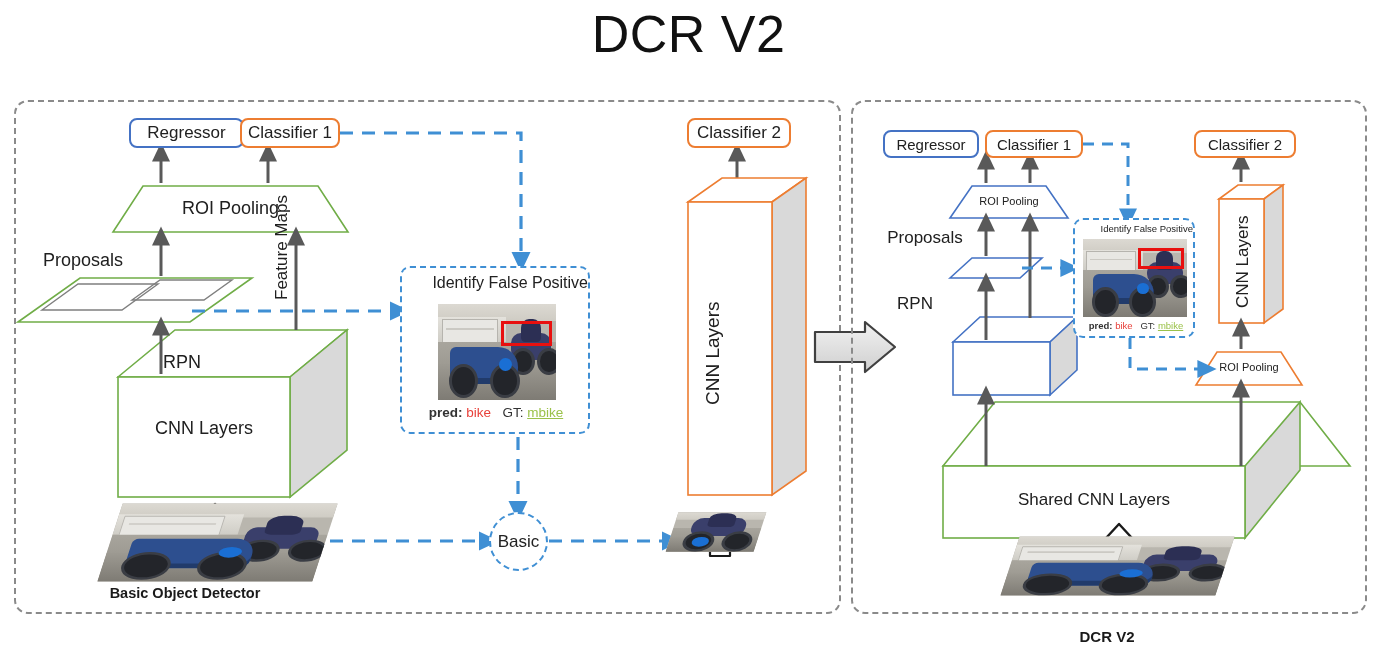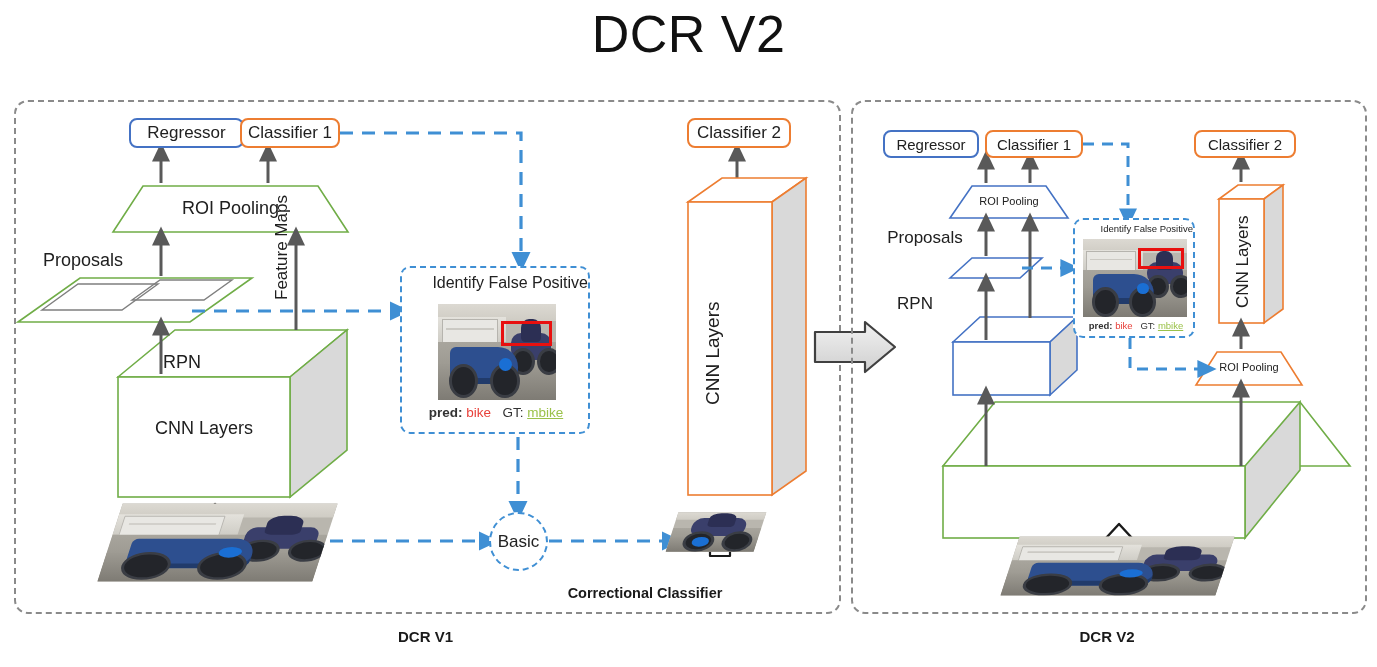--- a/index.html
+++ b/index.html
@@ -135,21 +135,20 @@
   .grayarrow { position:absolute; }
 </style>
 </head>
 <body>
 
 <div id="root">
 
   <div class="abs title">DCR V2</div>
 
   <div class="abs panel" id="panel-v1"></div>
-  <div class="abs panel-caption" id="caption-v1">DCR V1</div>
 
   <svg class="overlay" width="1377" height="667">
     <defs>
       <marker id="ah-gray" markerWidth="7" markerHeight="7" refX="3.2" refY="3" orient="auto">
         <path d="M0,0 L6.4,3 L0,6 z" fill="#595959"></path>
       </marker>
       <marker id="ah-blue" markerWidth="7" markerHeight="7" refX="3.2" refY="3" orient="auto">
         <path d="M0,0 L6.4,3 L0,6 z" fill="#3f8fd4"></path>
       </marker>
       <linearGradient id="gray3d" x1="0" y1="0" x2="0" y2="1">
@@ -350,21 +349,21 @@
         <div class="ground"></div>
         <div class="pave"></div>
       <div class="bike-b" style="left:20%; top:14%; width:62%; height:46%;"></div>
       <div class="rider" style="left:38%; top:2%; width:30%; height:36%;"></div>
       <div class="wheel" style="left:16%; top:48%; width:28%; height:40%;"></div>
       <div class="wheel" style="left:60%; top:48%; width:28%; height:40%;"></div>
       <div class="helmet" style="left:26%; top:62%; width:20%; height:26%;"></div>
     </div>
   </div>
 
-  <div class="abs sub-caption" style="left:500px; top:585px; width:290px;">Correctional Classifier</div>
+  <div class="abs sub-caption" style="left:40px; top:585px; width:290px;">Basic Object Detector</div>
 
   <div class="abs panel" id="panel-v2"></div>
   <div class="abs panel-caption" id="caption-v2">DCR V2</div>
 
   <div class="abs lblbox blue" style="left:883px; top:130px; width:96px; height:28px; font-size:15px;">
     <span>Regressor</span>
   </div>
   <div class="abs lblbox orange" style="left:985px; top:130px; width:98px; height:28px; font-size:15px;">
     <span>Classifier 1</span>
   </div>
@@ -373,20 +372,21 @@
   </div>
 
   <div class="abs" style="left:950px; top:195px; width:118px; text-align:center; font-size:11px;">ROI Pooling</div>
   <div class="abs" style="left:1196px; top:361px; width:106px; text-align:center; font-size:11px;">ROI Pooling</div>
 
   <div class="abs" style="left:876px; top:228px; width:98px; text-align:center; font-size:17px;">Proposals</div>
   <div class="abs" style="left:886px; top:294px; width:58px; text-align:center; font-size:17px;">RPN</div>
 
   <div class="abs" style="left:1233px; top:308px; font-size:17px; transform: rotate(-90deg); transform-origin: 0 0; white-space:nowrap;">CNN Layers</div>
 
+  <div class="abs" style="left:943px; top:490px; width:302px; text-align:center; font-size:17px;">Shared CNN Layers</div>
 
   <div class="abs ifp-box" style="left:1073px; top:218px; width:122px; height:120px;">
     <div class="ifp-title" style="margin-top:3px; font-size:9.5px;">Identify False Positive</div>
     <div class="photo" style="position:absolute; left:8px; top:19px; width:104px; height:78px;">
       <div class="sky"></div>
         <div class="wall"></div>
         <div class="truck"></div>
       <div class="ground"></div>
         <div class="pave"></div>
       <div class="bike-b"></div>

